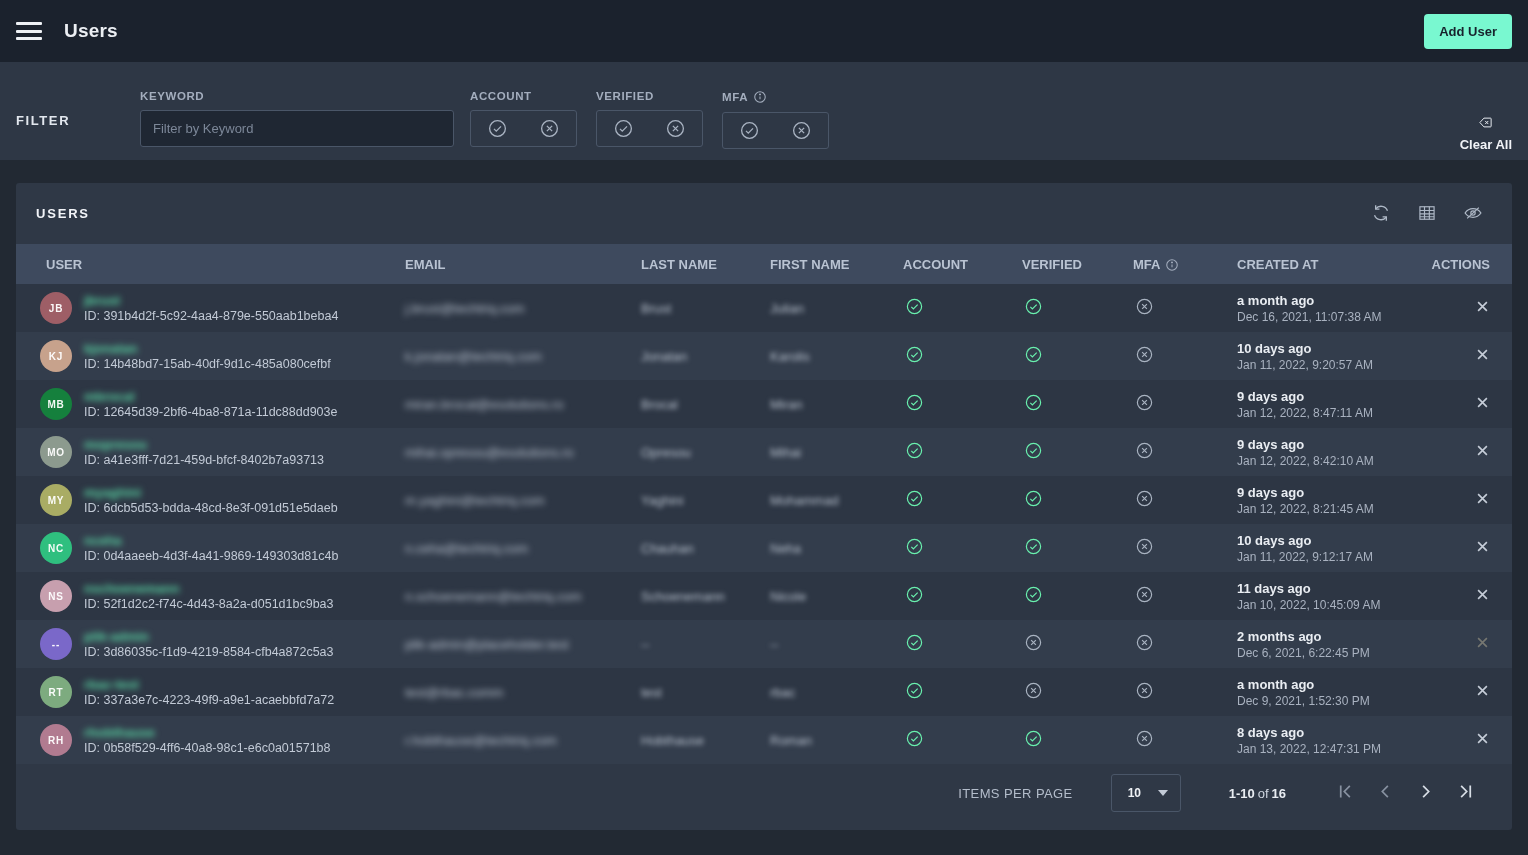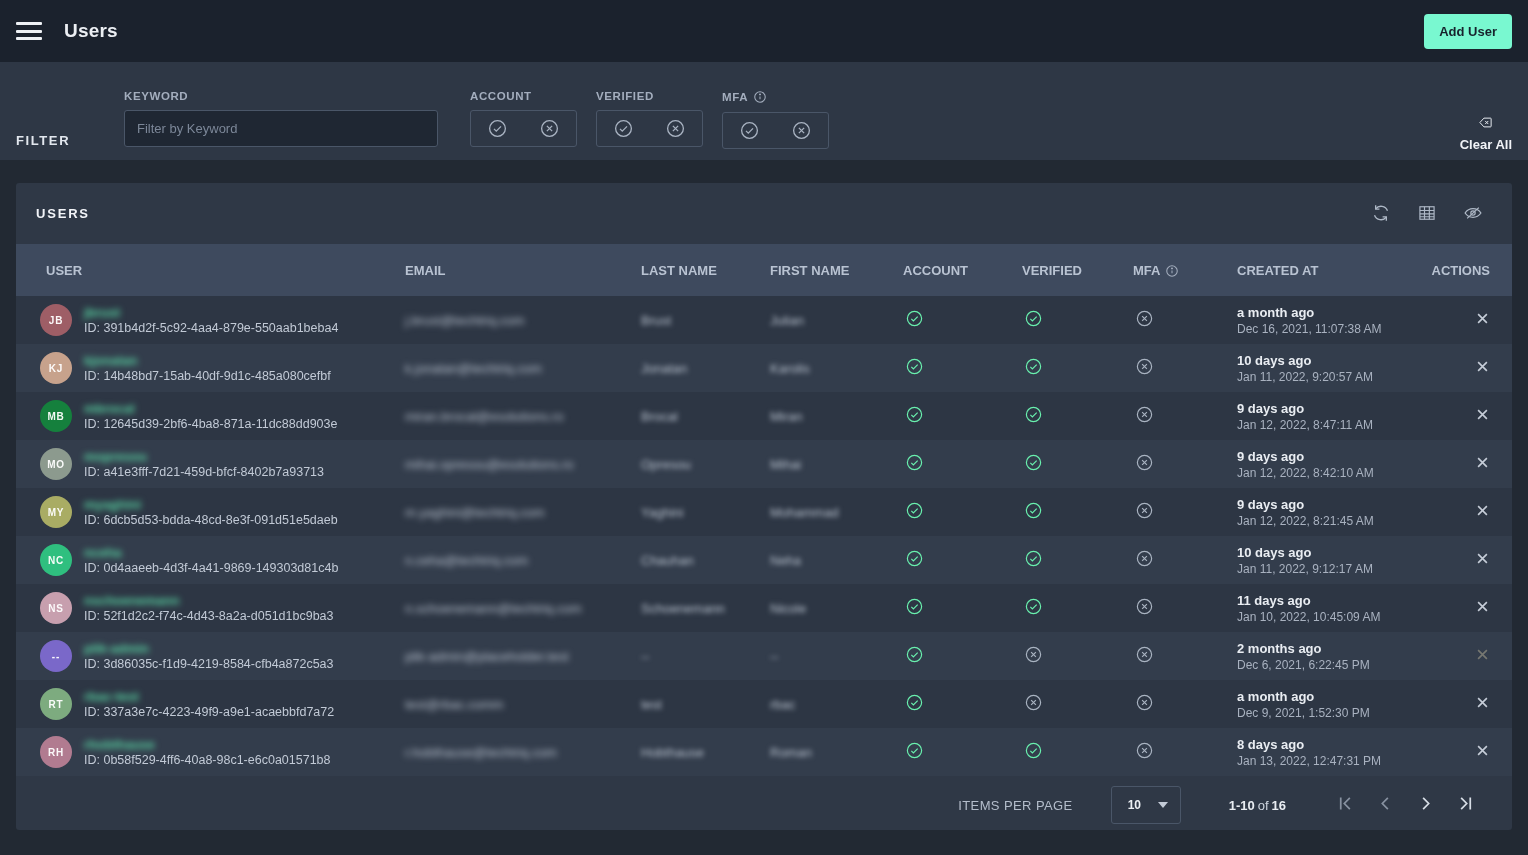--- a/index.html
+++ b/index.html
@@ -14,23 +14,23 @@
   .hamburger span { display:block; height:3px; background:#eef1f5; border-radius:1px; }
   .app-title { color:#eceff3; font-size:19px; font-weight:bold; margin-left:22px; letter-spacing:.2px; }
   .add-user-btn { margin-left:auto; background:#79f8d0; color:#17222c; border:none; border-radius:4px;
                   height:35px; padding:0 15px; font-size:13px; font-weight:bold; cursor:pointer;
                   font-family:"Liberation Sans",sans-serif; }
 
   
   .filterbar { position:absolute; top:62px; left:0; width:100%; height:98px; background:#2e3745; }
   .filter-label { position:absolute; left:16px; top:120px; transform:translateY(-50%); color:#e2e7ee;
                   font-size:13px; font-weight:bold; letter-spacing:1.6px; }
-  .filterbar .filter-label { top:78px; }
+  .filterbar .filter-label { top:58px; }
   .f-label { color:#a4aebe; font-size:11.5px; letter-spacing:.6px; font-weight:bold; }
-  .kw-block { position:absolute; left:124px; top:28px; }
+  .kw-block { position:absolute; left:140px; top:28px; }
   .kw-input { margin-top:8px; width:314px; height:37px; background:#1f2733; border:1px solid #4a5668;
               border-radius:3px; color:#cfd6e0; font-size:13px; padding:0 12px; outline:none;
               font-family:"Liberation Sans",sans-serif; }
   .kw-input::placeholder { color:#7c8798; }
   .tri-group { position:absolute; top:28px; }
   .tri-box { margin-top:8px; width:107px; height:37px; border:1px solid #4a5668; border-radius:3px;
              display:flex; align-items:center; justify-content:space-around; }
   .tri-btn { background:none; border:none; color:#a9b3c2; width:28px; height:28px; cursor:pointer;
              display:flex; align-items:center; justify-content:center; padding:0; }
   .tri-btn svg { width:21px; height:21px; }
@@ -45,21 +45,21 @@
   .card { position:absolute; left:16px; top:183px; width:1496px; height:647px; background:#2f3846;
           border-radius:3px; overflow:hidden; }
   .card-title-row { height:61px; display:flex; align-items:center; padding:0 28px 0 20px; }
   .card-title { color:#f2f4f8; font-size:13px; font-weight:bold; letter-spacing:1.8px; }
   .card-tools { margin-left:auto; display:flex; gap:24px; }
   .tool-btn { background:none; border:none; color:#aeb8c6; cursor:pointer; width:22px; height:22px; padding:0; }
   .tool-btn svg { width:20px; height:20px; }
 
   .grid-row { display:grid; grid-template-columns:389px 236px 129px 133px 119px 111px 104px 188px 1fr;
               align-items:center; }
-  .thead { height:52px; background:#3e4a5e; color:#b9c3d2; font-size:13px; font-weight:bold; }
+  .thead { height:40px; background:#3e4a5e; color:#b9c3d2; font-size:13px; font-weight:bold; }
   .thead .c-user { padding-left:30px; }
   .th-actions { text-align:right; padding-right:22px; }
 
   .row { height:48px; font-size:13px; }
   .row:nth-child(odd) { background:#2d3644; }
   .row:nth-child(even) { background:#333d4c; }
   .c-user { display:flex; align-items:center; padding-left:24px; gap:12px; }
   .avatar { width:32px; height:32px; border-radius:50%; flex:0 0 32px; display:flex; align-items:center;
             justify-content:center; color:rgba(255,255,255,.95); font-size:10px; font-weight:bold; letter-spacing:.8px; }
   .u-name { color:#59d3a2; font-weight:bold; font-size:13px; line-height:15px; }

